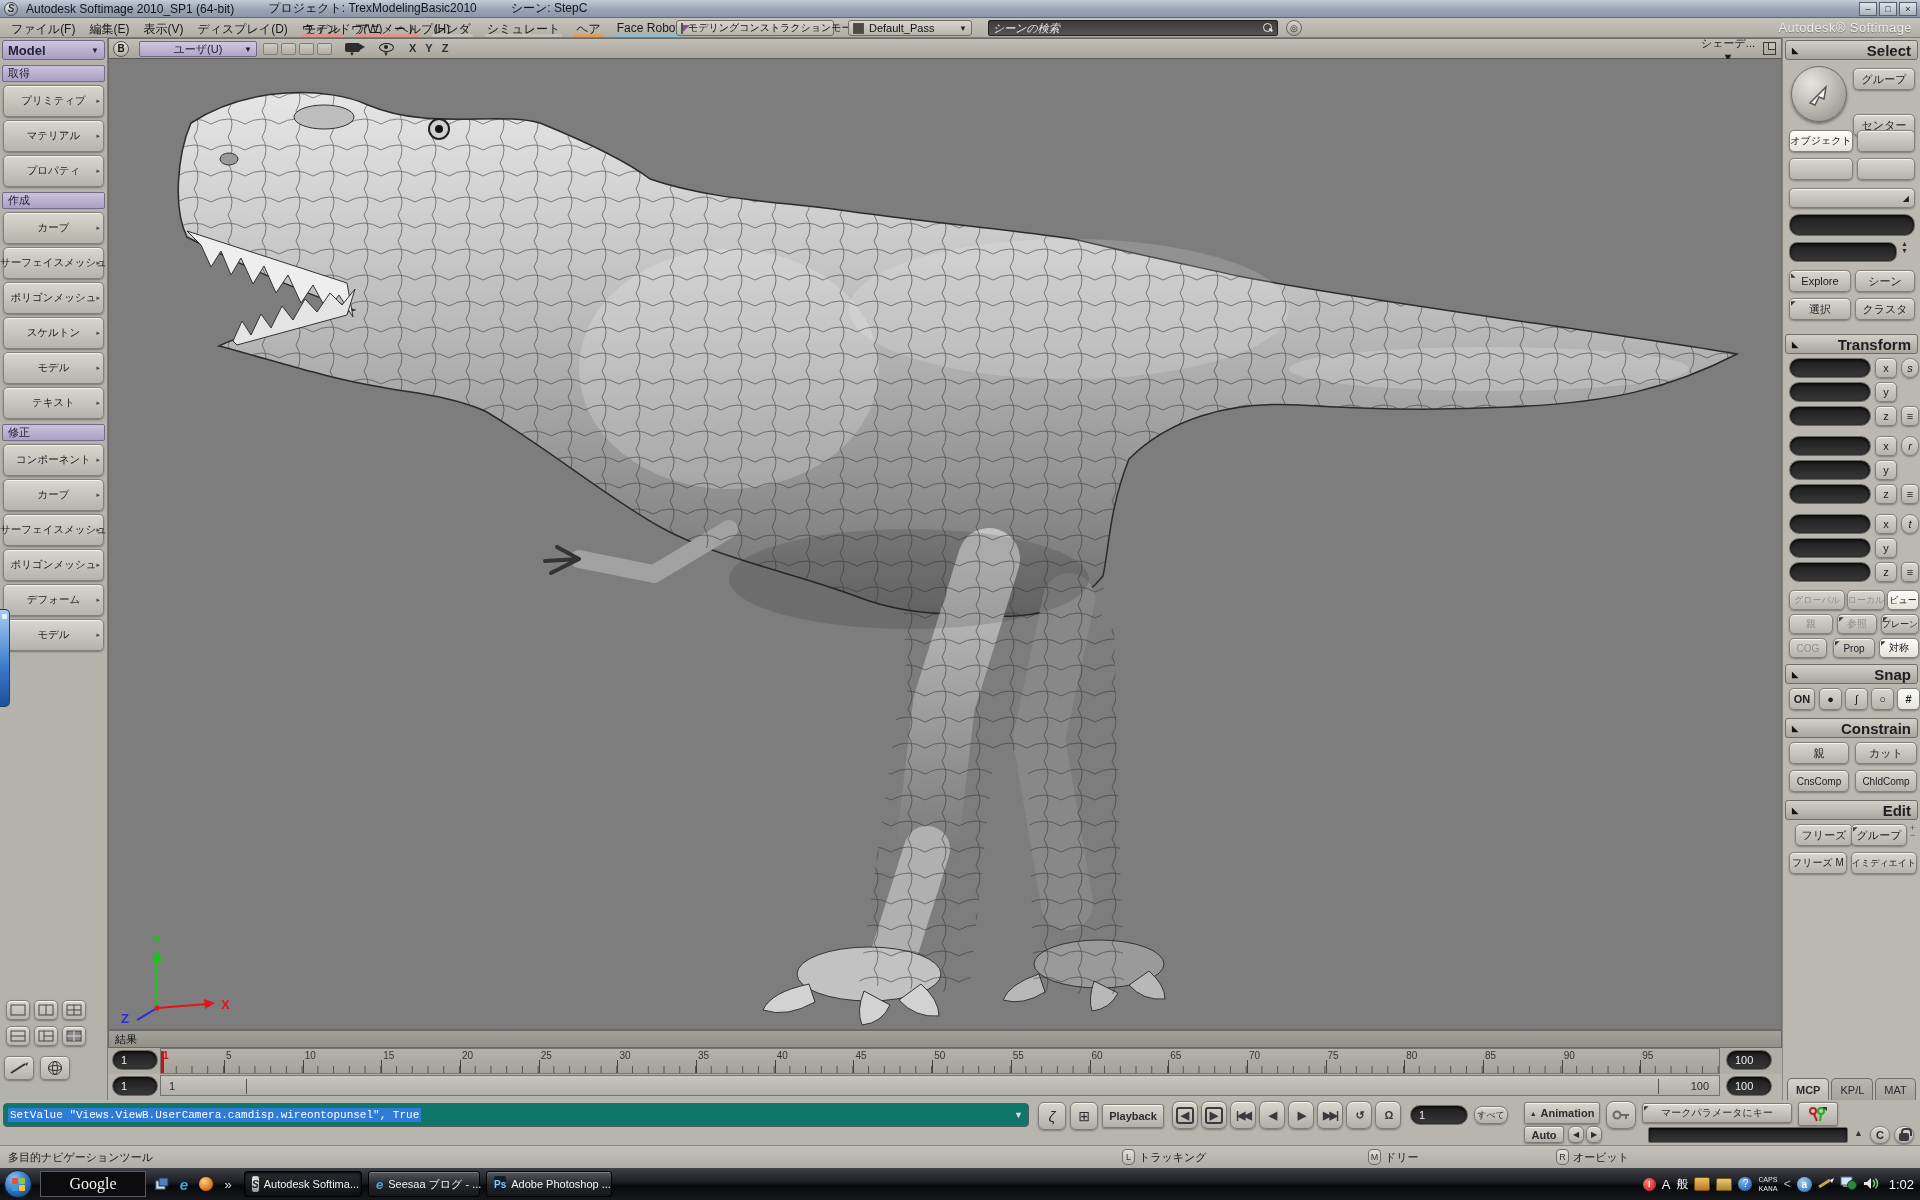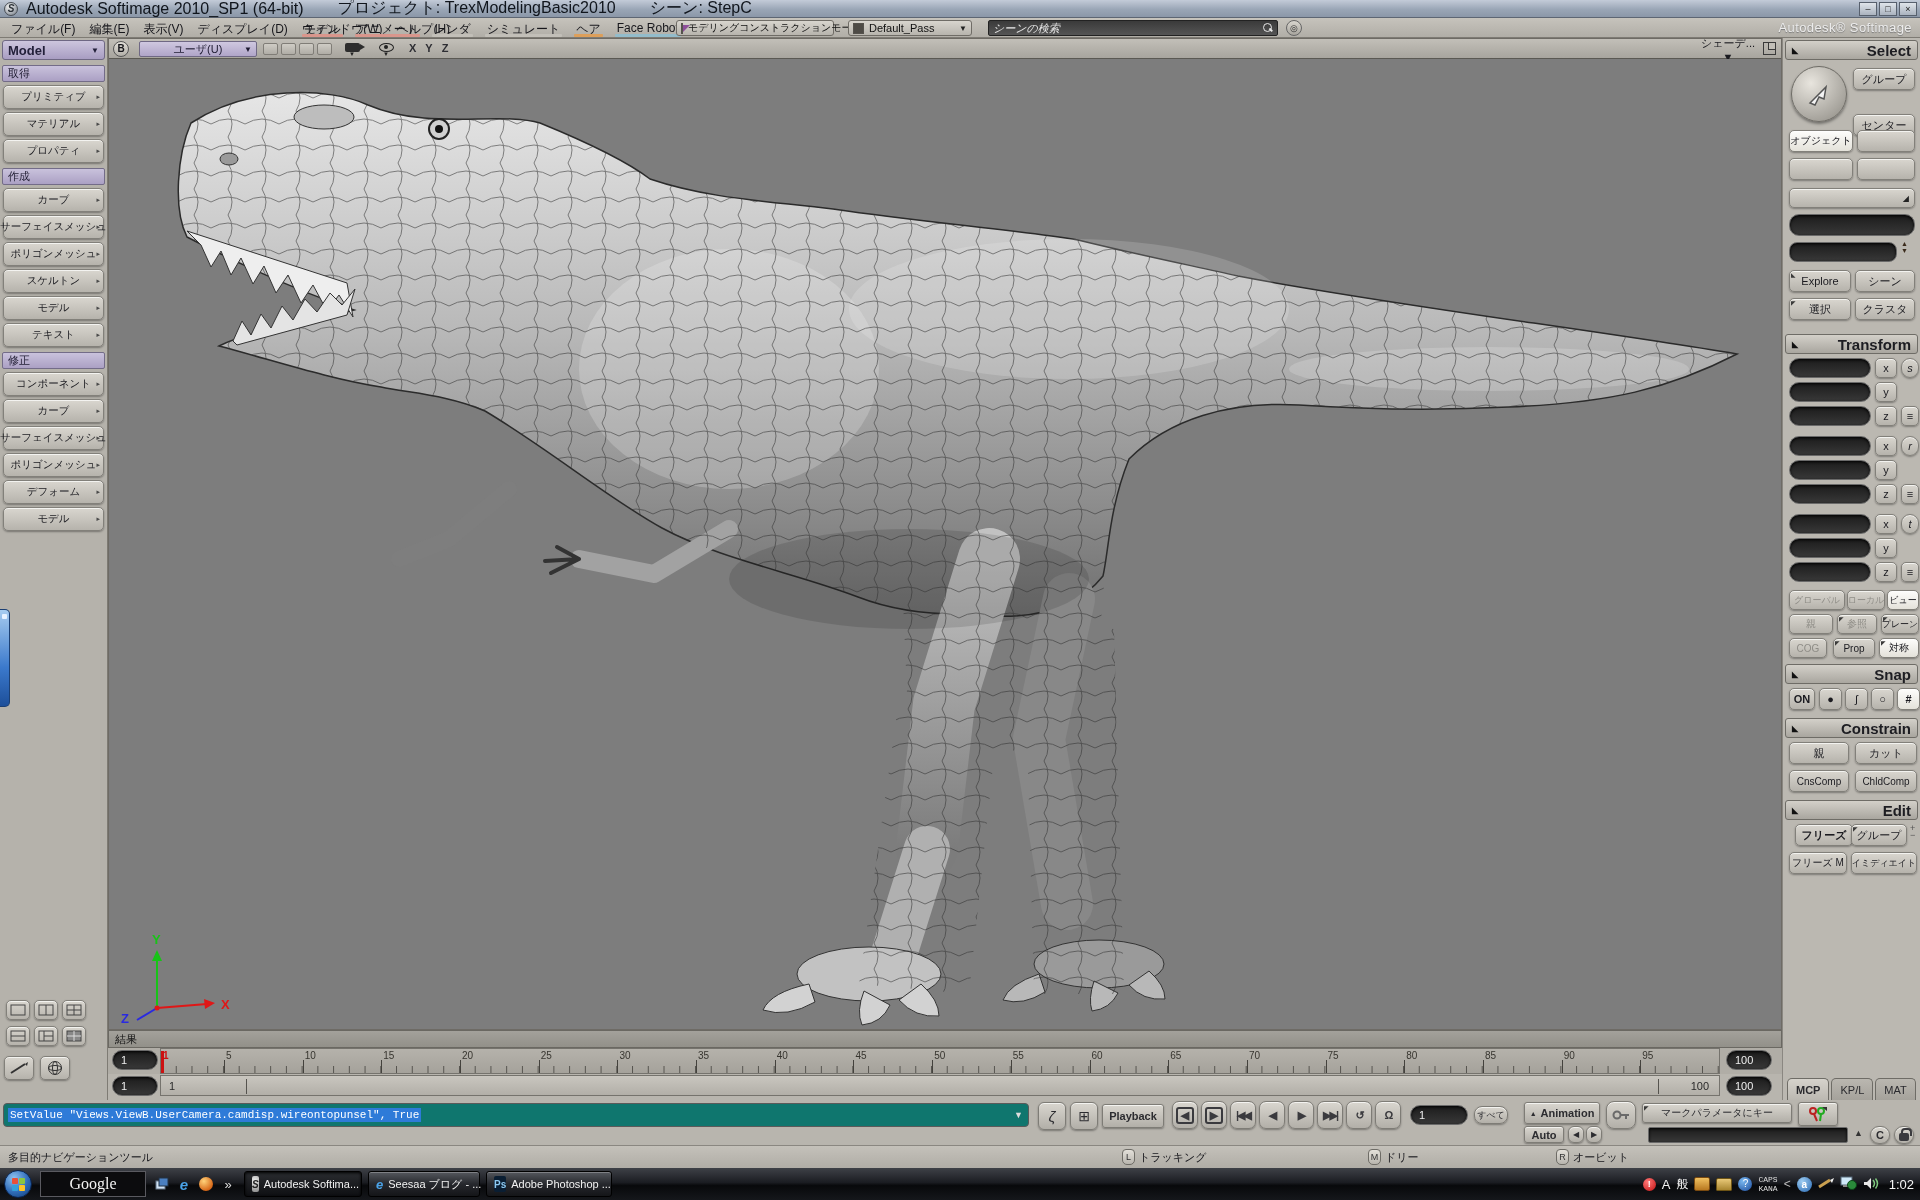--- a/index.html
+++ b/index.html
@@ -8,21 +8,21 @@
          background:#b8b5ae; position:relative; }
 
   
   .titlebar { position:absolute; top:0; left:0; width:1920px; height:18px;
     background:linear-gradient(#c3cbd8,#9aa6b6 55%,#8b97a8);
     display:flex; align-items:center; gap:8px; padding:0 4px; border-bottom:1px solid #5d6673; }
   .app-icon { width:14px; height:14px; border-radius:50%;
     background:radial-gradient(circle at 35% 30%, #f2f2f2, #9aa0a8 70%, #5d636b);
     border:1px solid #4a4f56; color:#2b3138; font-weight:bold; font-size:10px;
     display:flex; align-items:center; justify-content:center; font-style:italic; }
-  .titlebar span.t { font-size:16px; color:#10151c; }
+  .titlebar span.t { font-size:12px; color:#10151c; }
   .titlebar .gap { width:18px; }
   .win-btns { position:absolute; right:3px; top:2px; display:flex; gap:2px; }
   .win-btn { width:18px; height:14px; background:linear-gradient(#dfe4ea,#aab3bf);
     border:1px solid #57606d; font-size:9px; line-height:12px; text-align:center; color:#222; }
 
   
   .menubar { position:absolute; top:18px; left:0; width:1920px; height:20px;
     background:linear-gradient(#c6c3bc,#b1aea7); border-bottom:1px solid #7e7b74; }
   .menus { position:absolute; left:4px; top:0; height:20px; display:flex; }
   .menu-item { padding:3px 7px; font-size:12px; color:#17171c; cursor:default; }
@@ -65,21 +65,21 @@
   
   .leftpanel { position:absolute; left:0; top:38px; width:108px; height:1062px;
     background:#b5b2ab; border-right:1px solid #7e7b74; }
   .lp-title { margin:2px 2px 4px 2px; height:20px; background:linear-gradient(#cdc6de,#a89dc2);
     border:1px solid #6f6884; border-radius:3px; display:flex; align-items:center;
     padding:0 5px; font-weight:bold; font-size:13px; color:#23203a; }
   .lp-title .arr { margin-left:auto; font-size:8px; }
   .lp-hdr { margin:5px 2px 3px 2px; height:17px; background:linear-gradient(#c9c2dc,#ab a0c4);
     background:linear-gradient(#c9c2dc,#aba0c4); border:1px solid #736c88; border-radius:2px;
     display:flex; align-items:center; padding:0 5px; font-size:11px; color:#201d33; }
-  .tool-btn { margin:3px 3px; height:24px; position:relative; justify-content:center; font-size:10.5px; }
+  .tool-btn { margin:3px 3px; height:32px; position:relative; justify-content:center; font-size:10.5px; }
   .tool-btn .sub-arrow { position:absolute; right:3px; font-size:7px; color:#4a4a4a; }
   .lp-bottom { position:absolute; left:0; bottom:0; width:108px; height:100px; }
   .vlt { position:absolute; width:24px; height:20px; }
   .vlt svg { display:block; margin:2px auto; }
   .lp-tool { position:absolute; width:30px; height:24px; }
 
   
   .blue-tab { position:absolute; left:0; top:609px; width:10px; height:98px;
     background:linear-gradient(180deg,#a7ccf0,#3b79cc 60%,#1d4f9a);
     border:1px solid #1b3f73; border-left:none; border-radius:0 5px 5px 0; z-index:5; }
@@ -800,21 +800,21 @@
     <div class="btn" style="position:absolute;left:72px;top:32px;width:62px;height:22px;font-size:10px;">
         <span>ChldComp</span>
       </div>
   </div>
 
   <div class="rhdr">
     <span class="htri">◣</span>
     <span>Edit</span>
     </div>
   <div class="rbody" style="height:64px;">
-    <div class="btn" style="position:absolute;left:12px;top:4px;width:58px;height:22px;font-weight:bold;">
+    <div class="btn" style="position:absolute;left:12px;top:4px;width:58px;height:22px;">
         <span>フリーズ</span>
       </div>
     <div class="btn" style="position:absolute;left:68px;top:4px;width:56px;height:22px;">
         <span class="corner">◤</span>
         <span>グループ</span>
       </div>
     <div class="spin-col" style="left:127px;top:5px;font-size:9px;color:#555;">
       <span>+</span>
       <span>−</span>
     </div>

